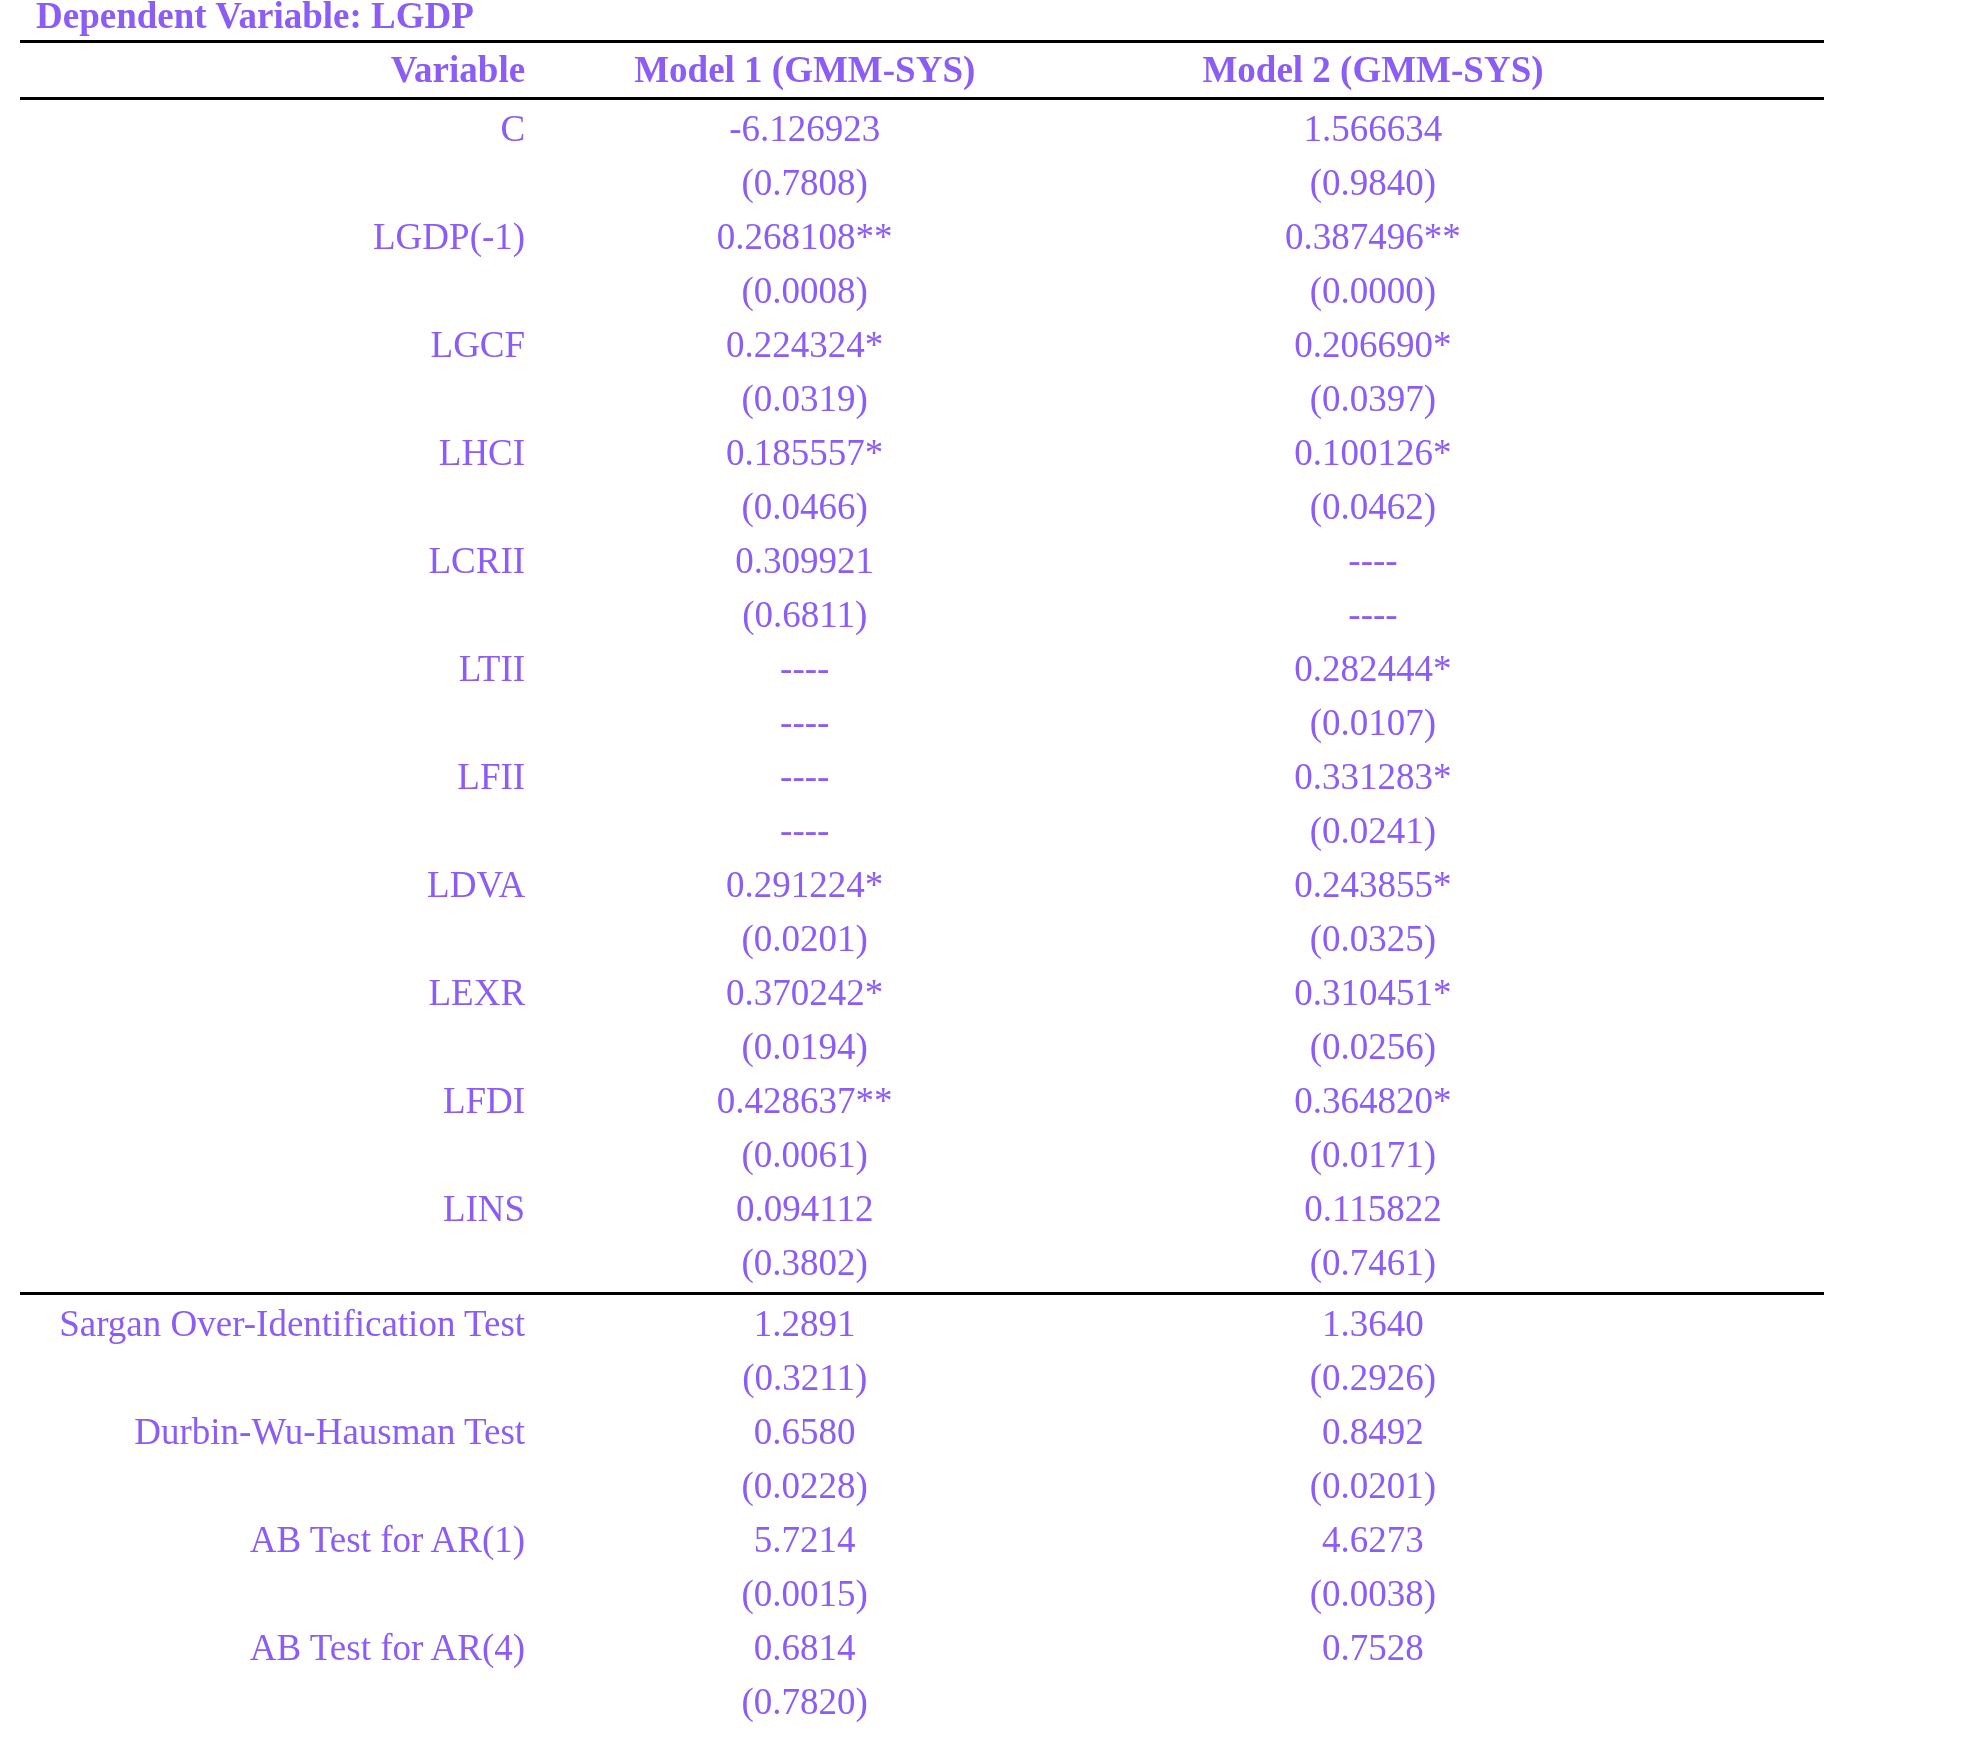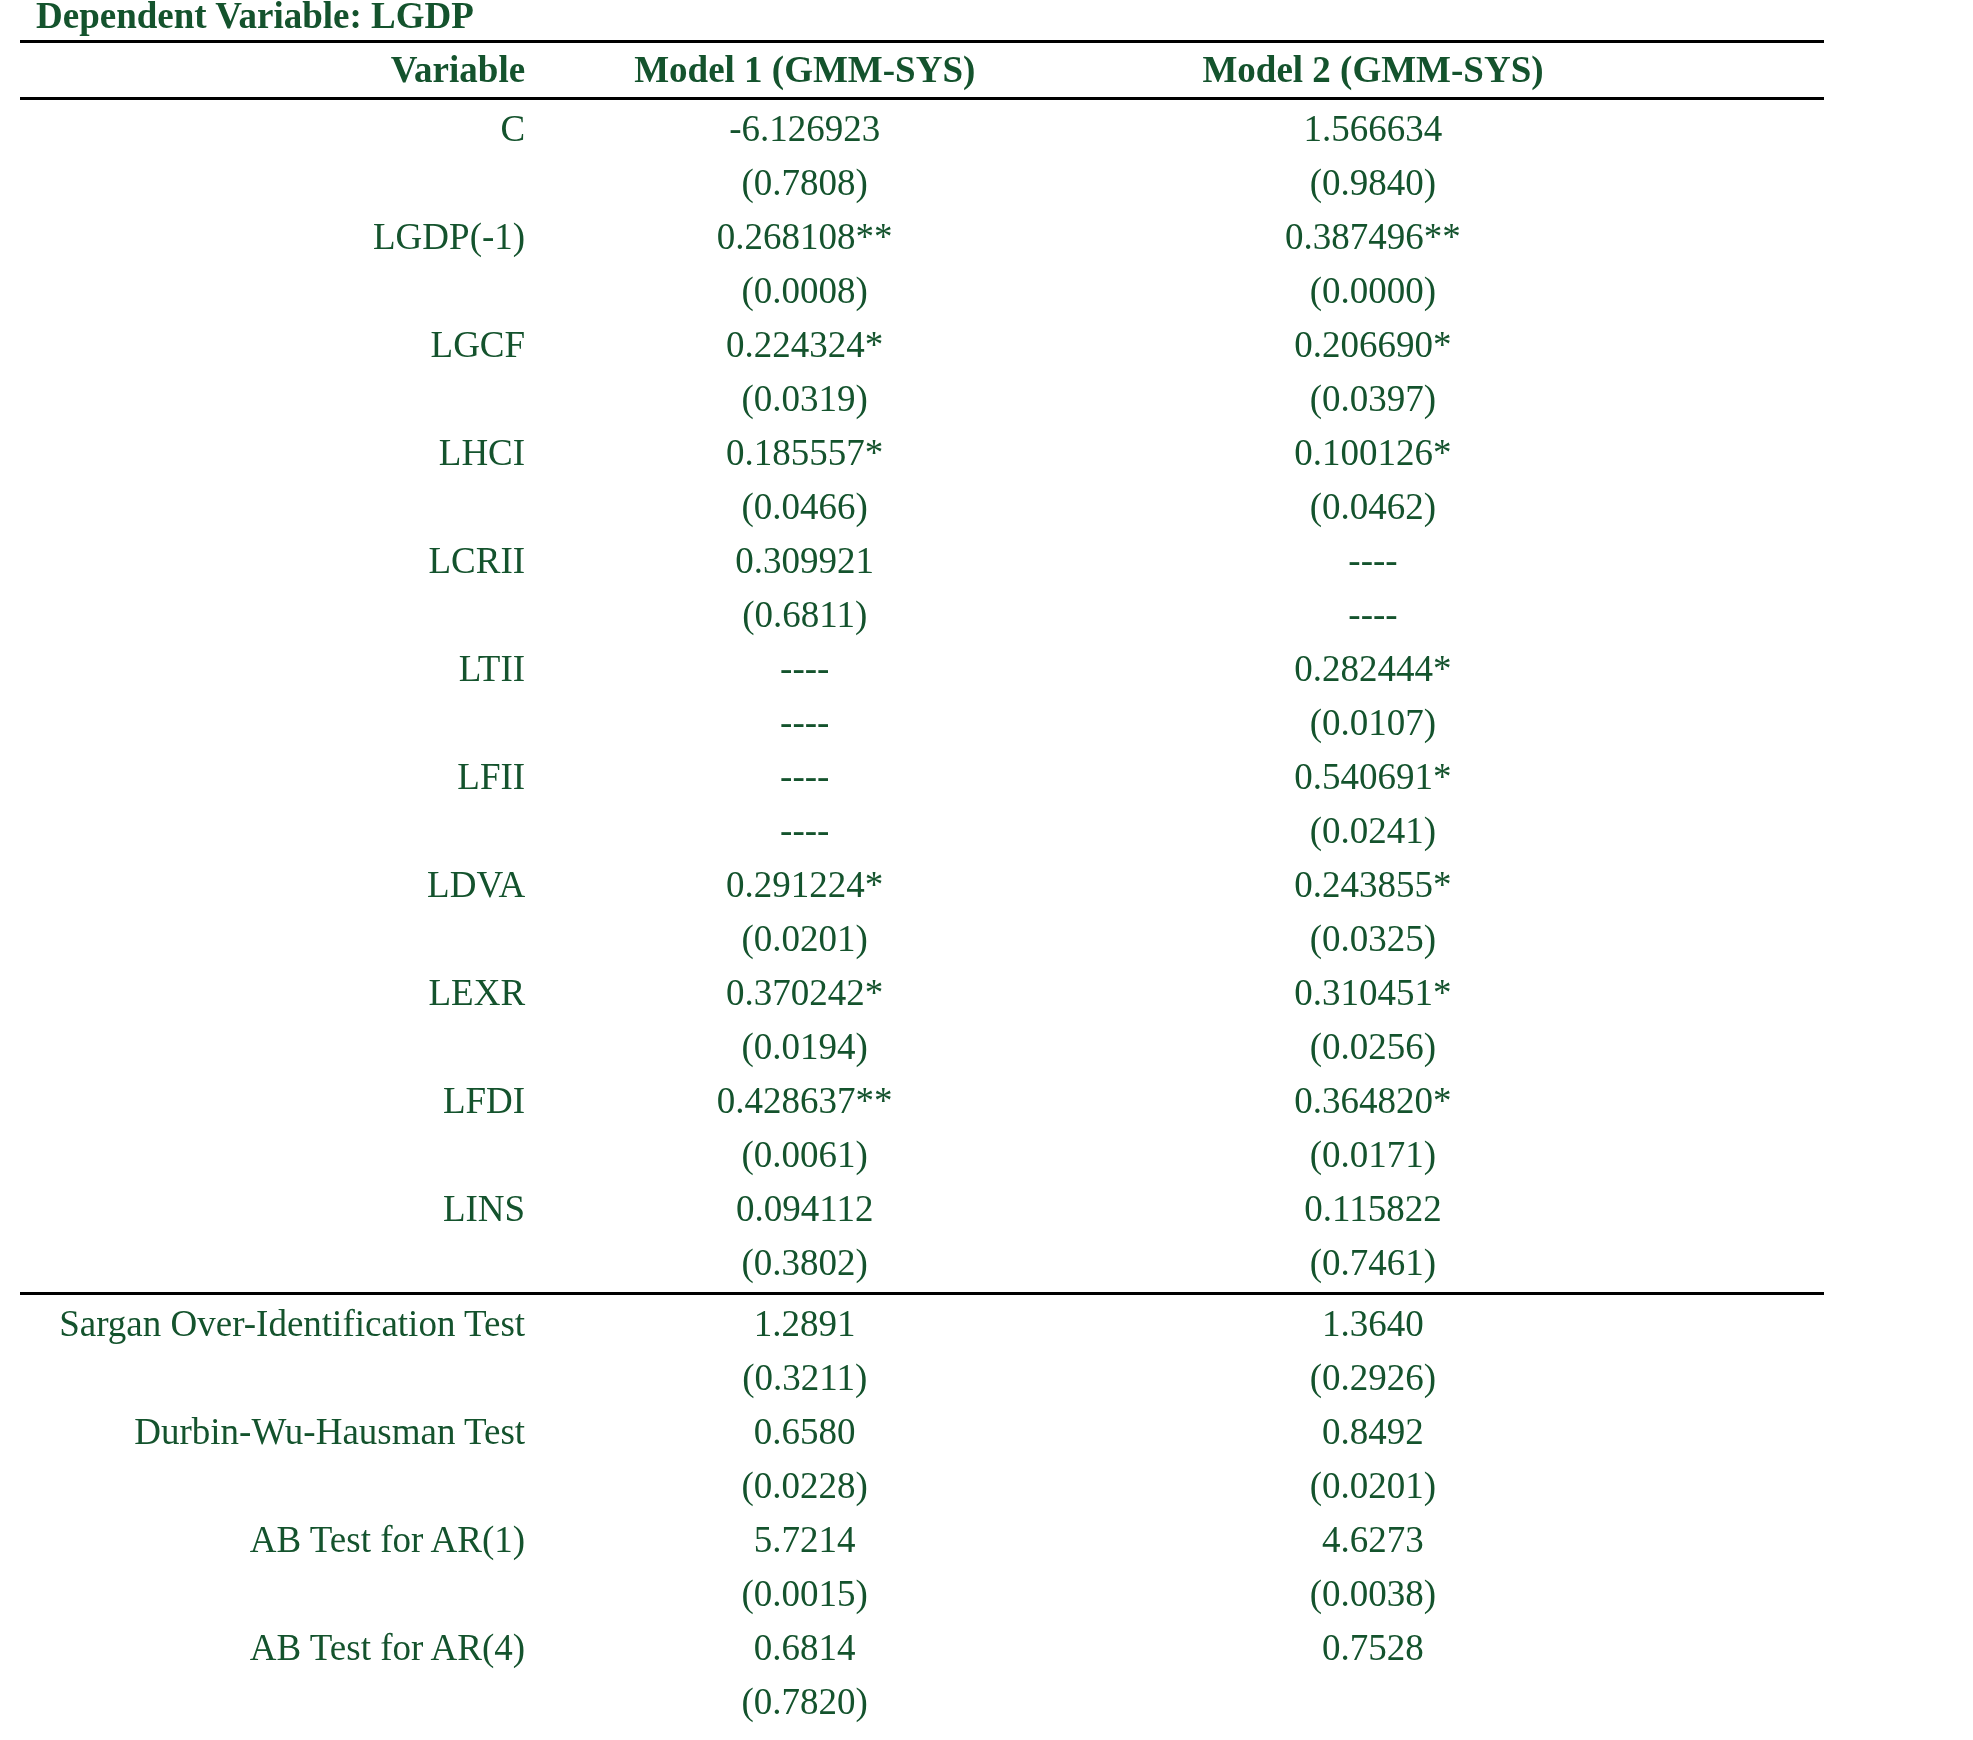--- a/index.html
+++ b/index.html
@@ -4,21 +4,21 @@
 <style>
   html, body {
     margin: 0;
     padding: 0;
     background: #ffffff;
   }
   #page {
     width: 1844px;
     height: 1740px;
     background: #ffffff;
-    color: #14532d;
+    color: #8b5cf6;
     font-family: "Liberation Serif", "DejaVu Serif", serif;
     font-size: 37px;
     overflow: hidden;
     box-sizing: border-box;
     padding: 0 20px;
     border-radius: 15px;
   }
   .title {
     font-weight: bold;
     padding-left: 16px;
@@ -158,21 +158,21 @@
       <div class="filler"></div>
     </div>
 
     <div class="grid-row">
       <div class="cell-var">LFII</div>
       <div class="cell-num">
         <div>----</div>
         <div>----</div>
       </div>
       <div class="cell-num">
-        <div>0.540691*</div>
+        <div>0.331283*</div>
         <div>(0.0241)</div>
       </div>
       <div class="filler"></div>
     </div>
 
     <div class="grid-row">
       <div class="cell-var">LDVA</div>
       <div class="cell-num">
         <div>0.291224*</div>
         <div>(0.0201)</div>

